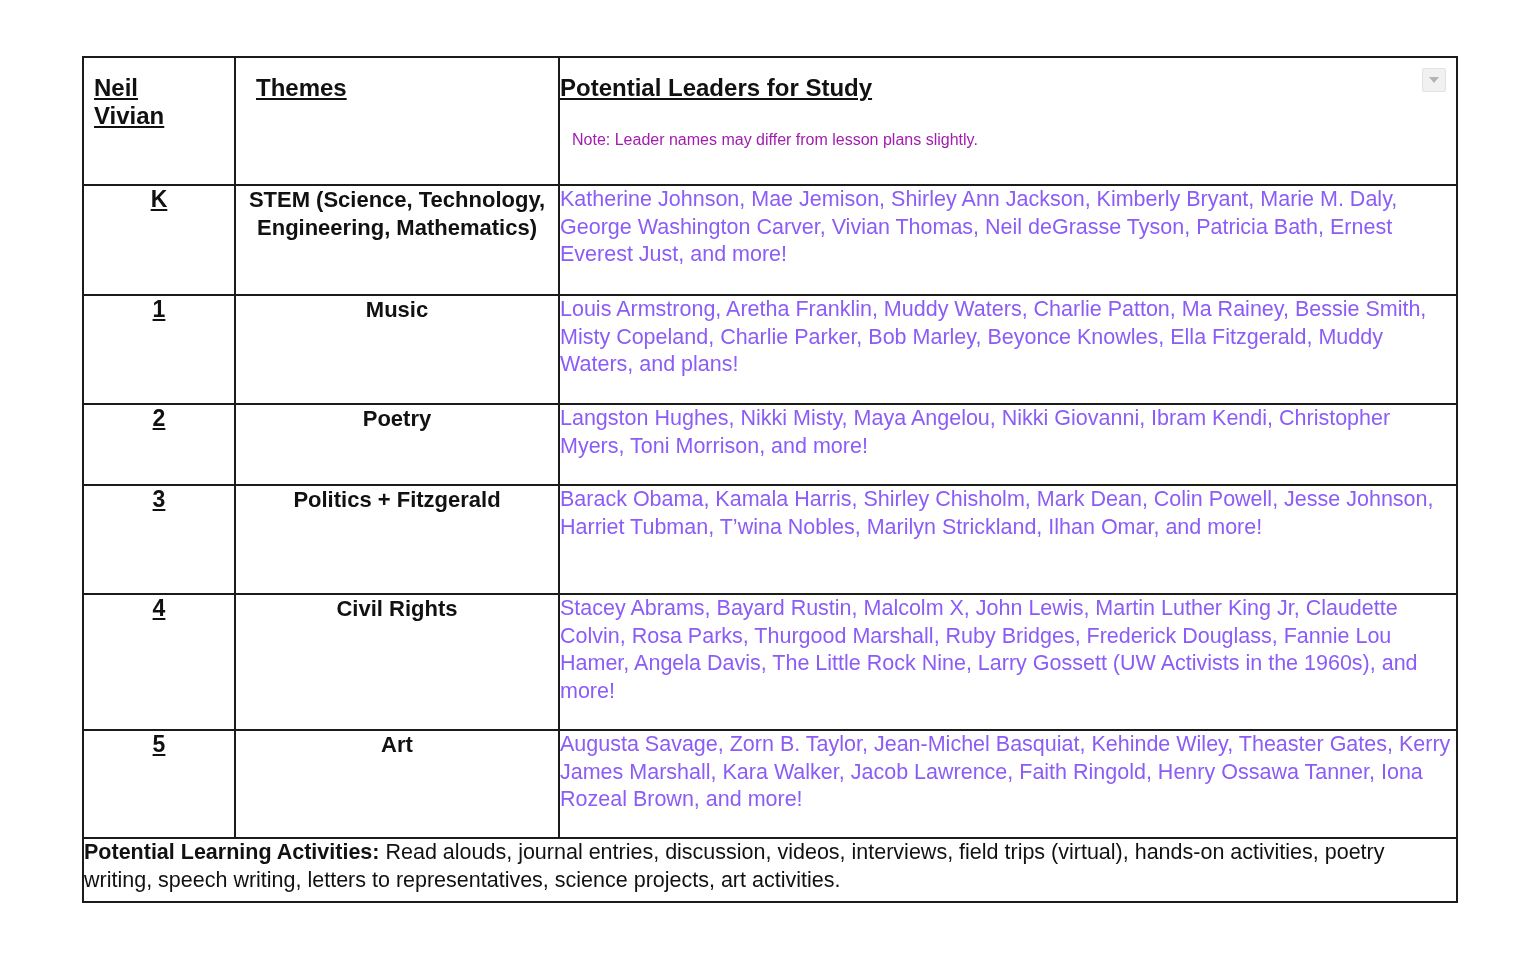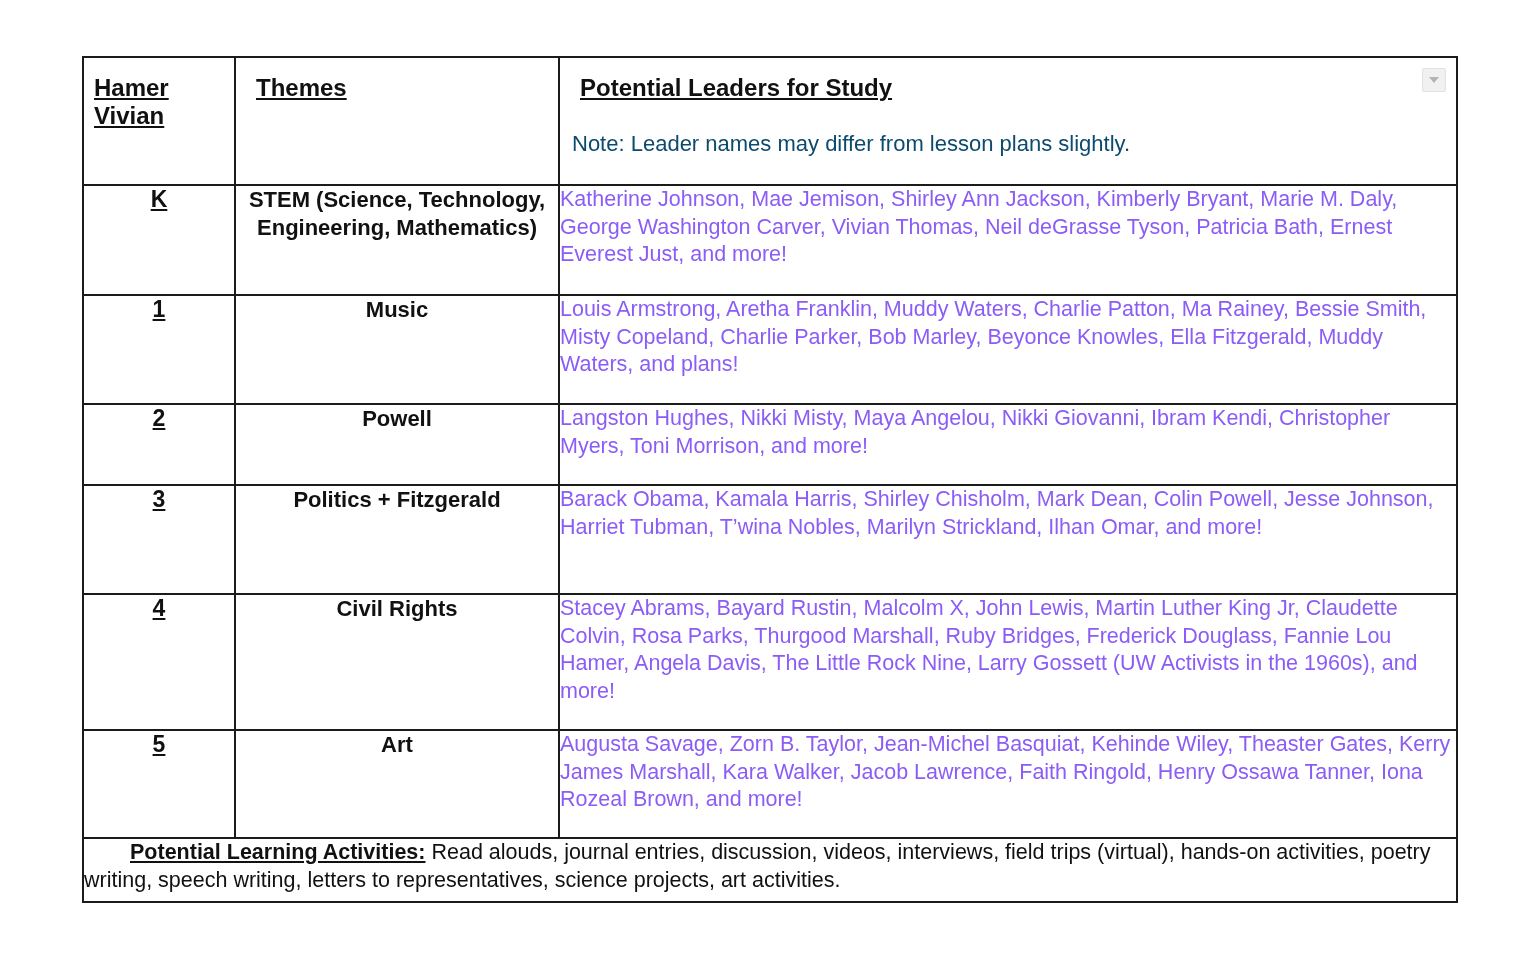--- a/index.html
+++ b/index.html
@@ -55,28 +55,28 @@
     font-weight: bold;
     line-height: 1.18;
     padding: 16px 12px 0 12px;
   }
   .hdr-text .u {
     text-decoration: underline;
     text-underline-offset: 2px;
   }
   .hdr-grade { padding-left: 10px; }
   .hdr-theme { padding-left: 20px; }
-  .hdr-leaders { padding-left: 20px; }
+  .hdr-leaders { padding-left: 0; }
 
   .hdr-note {
-    font-size: 22px;
+    font-size: 16px;
     font-weight: normal;
     line-height: 1.35;
     padding: 27px 12px 0 12px;
-    color: #0c4a6e;
+    color: #a21caf;
   }
 
   .filter-btn {
     position: absolute;
     top: 10px;
     right: 10px;
     width: 22px;
     height: 22px;
     background: #f1f1f1;
     border: 1px solid #e2e2e2;
@@ -125,43 +125,41 @@
 
   
   .footer-cell {
     padding: 15px 12px 16px 10px;
     font-size: 21.5px;
     line-height: 1.3;
     height: 62px;
   }
   .footer-label {
     font-weight: bold;
-    text-decoration: underline;
     text-underline-offset: 2px;
-    margin-left: 46px;
   }
   .footer-body { font-weight: normal; }
 </style>
 </head>
 <body>
 
 <div class="page">
   <div class="table-wrap">
     <table class="curriculum">
       <colgroup>
         <col class="col-grade">
         <col class="col-theme">
         <col class="col-leaders">
       </colgroup>
       <tbody>
 
         <tr>
           <td class="hdr-cell">
             <div class="hdr-text hdr-grade">
-              <span class="u">Hamer</span><br>
+              <span class="u">Neil</span><br>
               <span class="u">Vivian</span>
             </div>
           </td>
           <td class="hdr-cell">
             <div class="hdr-text hdr-theme">
               <span class="u">Themes</span>
             </div>
           </td>
           <td class="hdr-cell">
             <div class="hdr-text hdr-leaders">
@@ -183,21 +181,21 @@
         </tr>
 
         <tr>
           <td class="grade-cell r-1"><span>1</span></td>
           <td class="theme-cell r-1">Music</td>
           <td class="leaders-cell r-1">Louis Armstrong, Aretha Franklin, Muddy Waters, Charlie Patton, Ma Rainey, Bessie Smith, Misty Copeland, Charlie Parker, Bob Marley, Beyonce Knowles, Ella Fitzgerald, Muddy Waters, and plans!</td>
         </tr>
 
         <tr>
           <td class="grade-cell r-2"><span>2</span></td>
-          <td class="theme-cell r-2">Powell</td>
+          <td class="theme-cell r-2">Poetry</td>
           <td class="leaders-cell r-2">Langston Hughes, Nikki Misty, Maya Angelou, Nikki Giovanni, Ibram Kendi, Christopher Myers, Toni Morrison, and more!</td>
         </tr>
 
         <tr>
           <td class="grade-cell r-3"><span>3</span></td>
           <td class="theme-cell r-3">Politics + Fitzgerald</td>
           <td class="leaders-cell r-3">Barack Obama, Kamala Harris, Shirley Chisholm, Mark Dean, Colin Powell, Jesse Johnson, Harriet Tubman, T’wina Nobles, Marilyn Strickland, Ilhan Omar, and more!</td>
         </tr>
 
         <tr>

